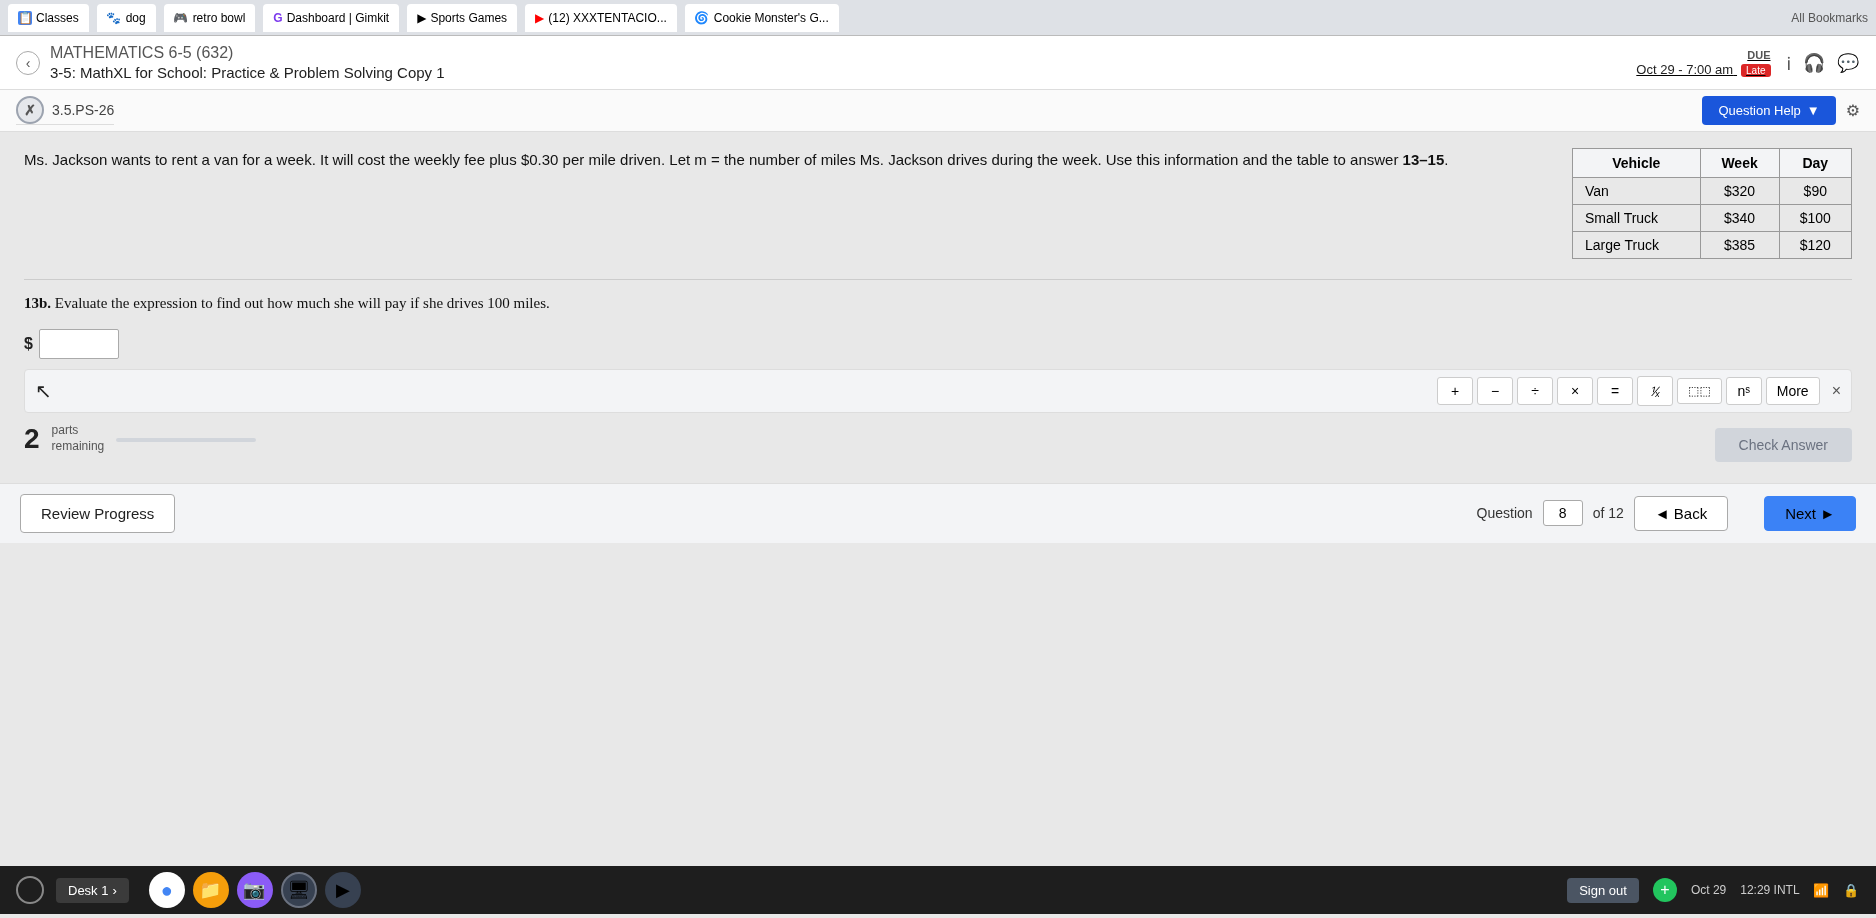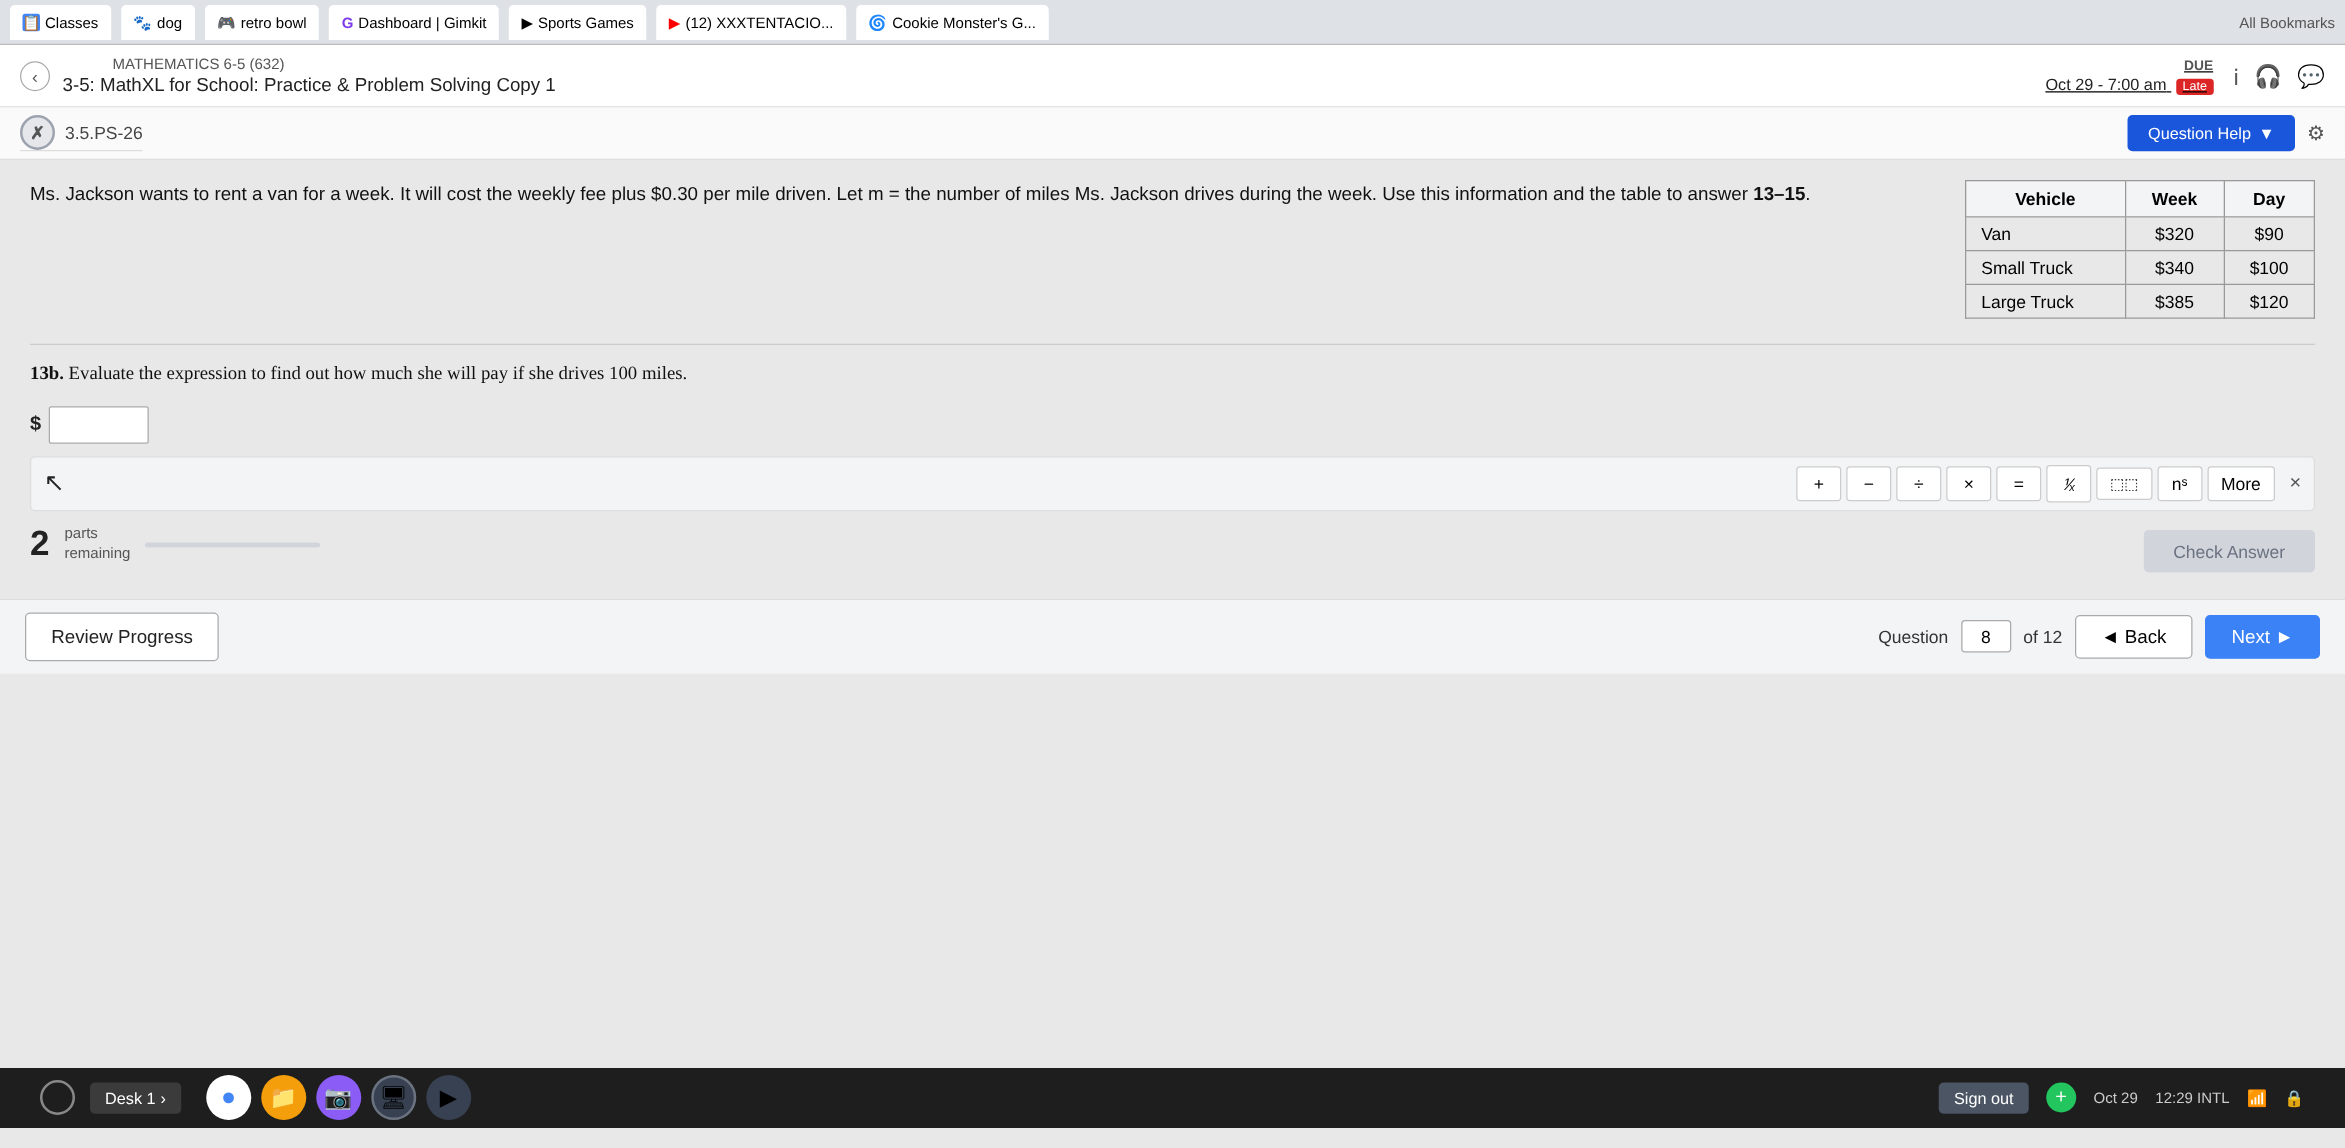--- a/index.html
+++ b/index.html
@@ -37,21 +37,21 @@
       padding: 8px 16px;
       display: flex;
       align-items: center;
       justify-content: space-between;
     }
     .breadcrumb-left {
       display: flex;
       flex-direction: column;
       gap: 2px;
     }
-    .breadcrumb-class { font-size: 12px; color: #555; margin-left: 40px; }
+    .breadcrumb-class { font-size: 16px; color: #555; }
     .breadcrumb-title { font-size: 15px; font-weight: 500; color: #222; }
     .breadcrumb-back {
       width: 24px; height: 24px; border-radius: 50%; border: 1px solid #aaa;
       display: flex; align-items: center; justify-content: center;
       font-size: 14px; cursor: pointer; margin-right: 10px; color: #555;
     }
     .header-left { display: flex; align-items: center; }
     .header-right { display: flex; align-items: center; gap: 16px; }
     .due-info { text-align: right; text-decoration: underline; }
     .due-label { font-size: 11px; color: #555; font-weight: 600; }
@@ -284,34 +284,35 @@
       border-radius: 4px;
       padding: 8px 20px;
       font-size: 15px;
       cursor: pointer;
       display: flex;
       align-items: center;
       gap: 6px;
     }
     .nav-btn.next-btn {
       background: #3b82f6;
-      color: #ffffff;
+      color: #000000;
       border-color: #3b82f6;
+      margin-left: 26px;
     }
 
     
     .taskbar {
       background: #1e1e1e;
       height: 48px;
       display: flex;
       align-items: center;
-      padding: 0 32px;
+      padding: 0 16px;
       gap: 12px;
       position: fixed;
-      bottom: 16px;
+      bottom: 4px;
       width: 1876px;
     }
     .taskbar-circle {
       width: 28px; height: 28px; border-radius: 50%;
       background: transparent; border: 2px solid #888;
       cursor: pointer;
     }
     .taskbar-desk {
       background: #3b3b3b;
       color: white;

